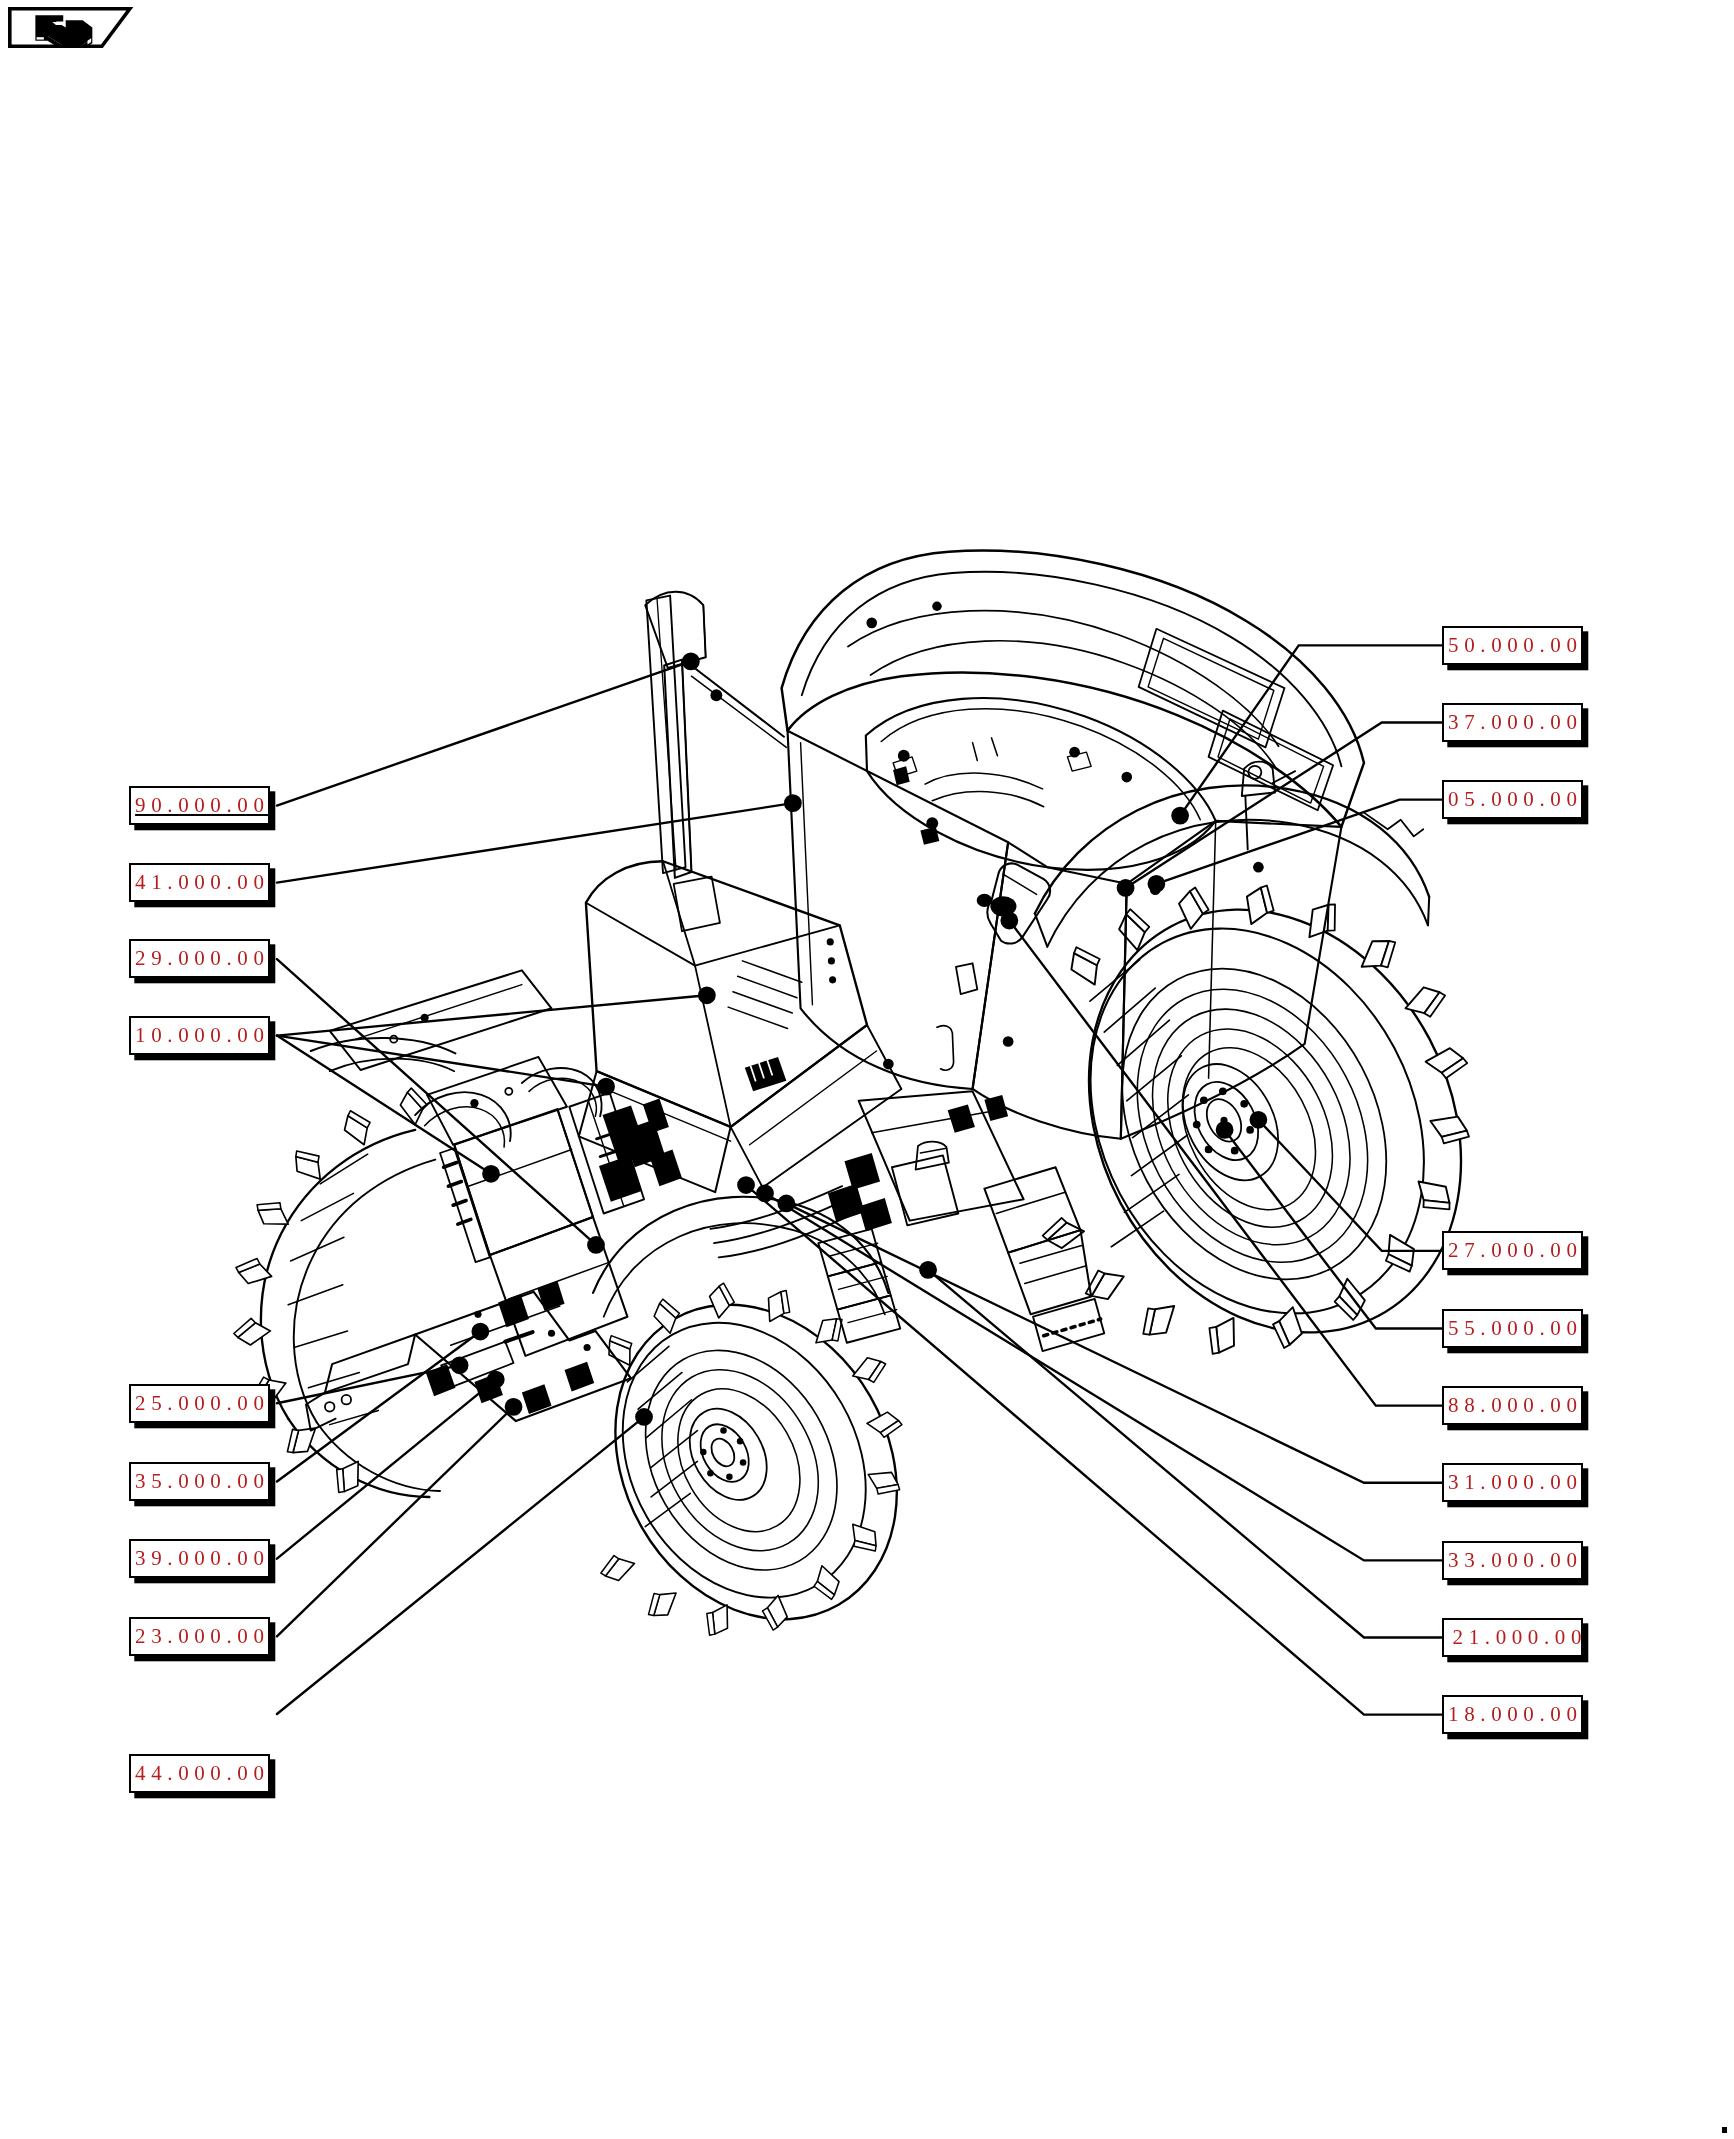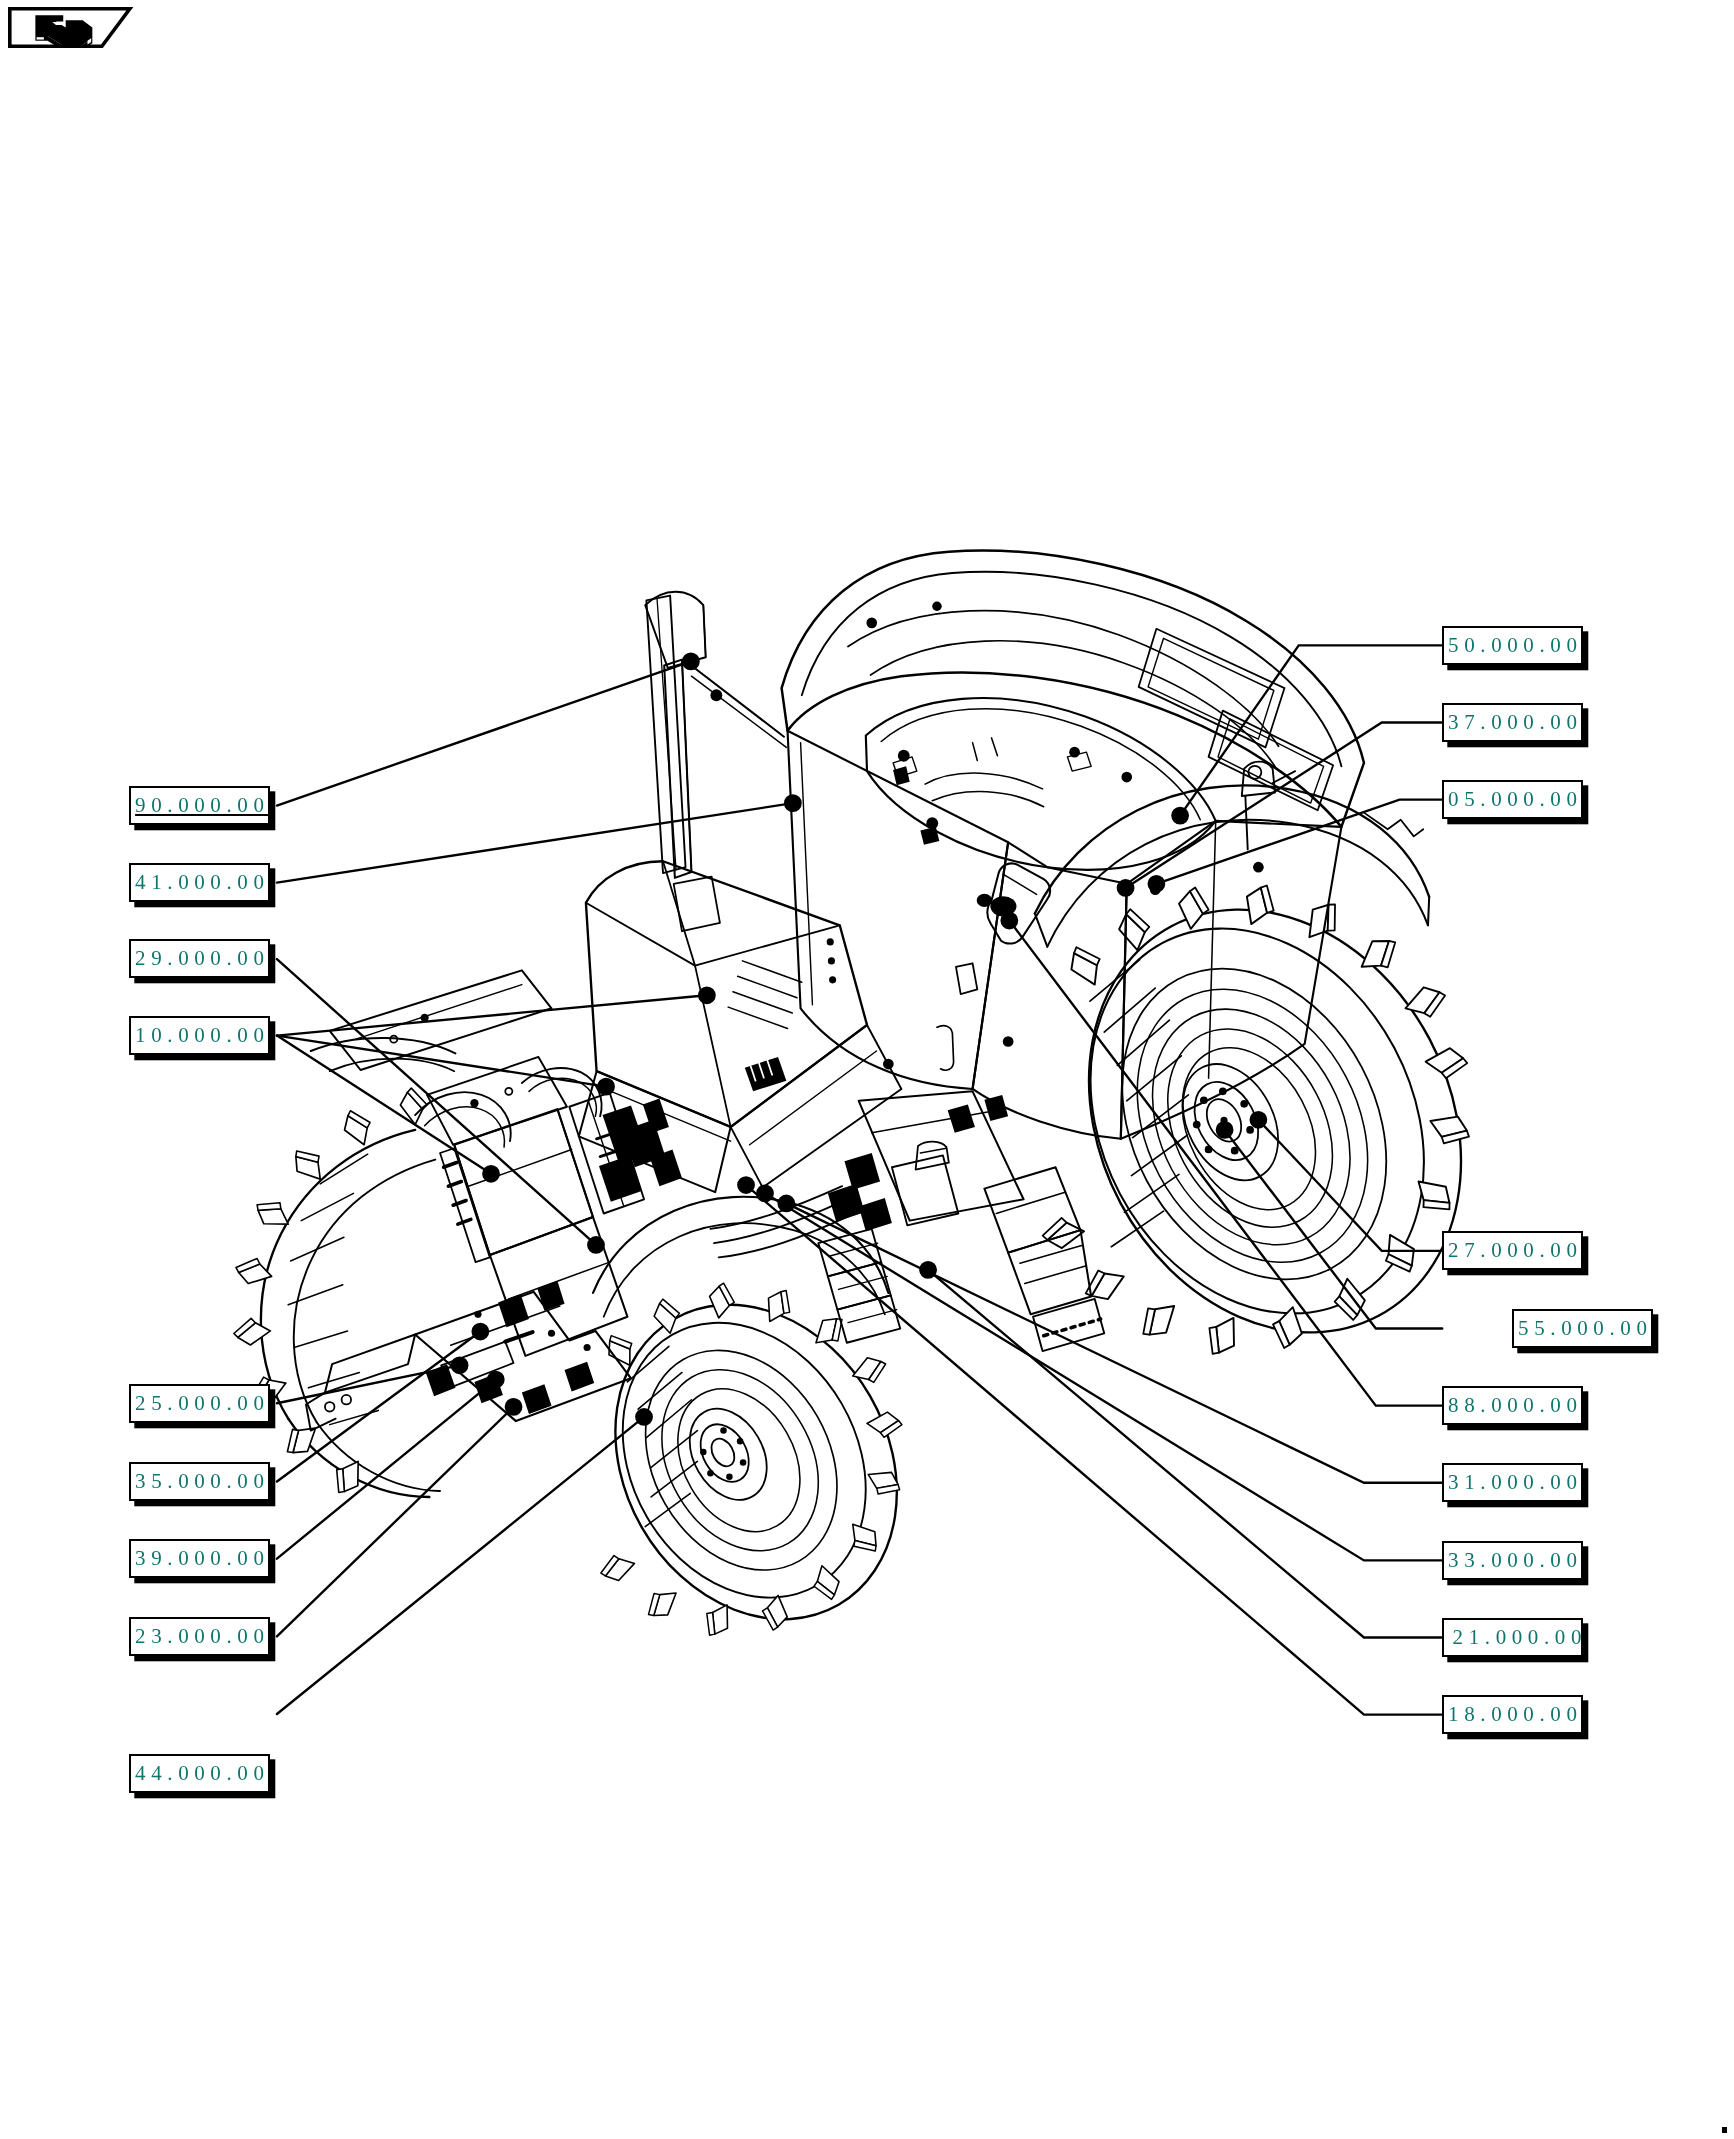--- a/index.html
+++ b/index.html
@@ -43,21 +43,21 @@
     display: flex;
     align-items: center;
     justify-content: center;
   }
   .callout .code {
     font-family: "Liberation Serif", "DejaVu Serif", serif;
     font-size: 21px;
     line-height: 1;
     letter-spacing: 5.6px;
     text-indent: 5.6px;
-    color: #0f766e;
+    color: #b91c1c;
     white-space: nowrap;
     font-weight: 400;
   }
 
   
   #leaders {
     position: absolute;
     left: 0; top: 0;
     width: 1734px;
     height: 2140px;
@@ -623,21 +623,21 @@
       </div>
       <div class="callout" style="left: 1442px; top: 703px; justify-content: center;">
         <span class="code">37.000.00</span>
       </div>
       <div class="callout" style="left: 1442px; top: 780px;">
         <span class="code">05.000.00</span>
       </div>
       <div class="callout" style="left: 1442px; top: 1231px;">
         <span class="code">27.000.00</span>
       </div>
-      <div class="callout" style="left: 1512px; top: 1309px;">
+      <div class="callout" style="left: 1442px; top: 1309px;">
         <span class="code">55.000.00</span>
       </div>
       <div class="callout" style="left: 1442px; top: 1386px;">
         <span class="code">88.000.00</span>
       </div>
       <div class="callout" style="left: 1442px; top: 1463px;">
         <span class="code">31.000.00</span>
       </div>
       <div class="callout" style="left: 1442px; top: 1541px;">
         <span class="code">33.000.00</span>

